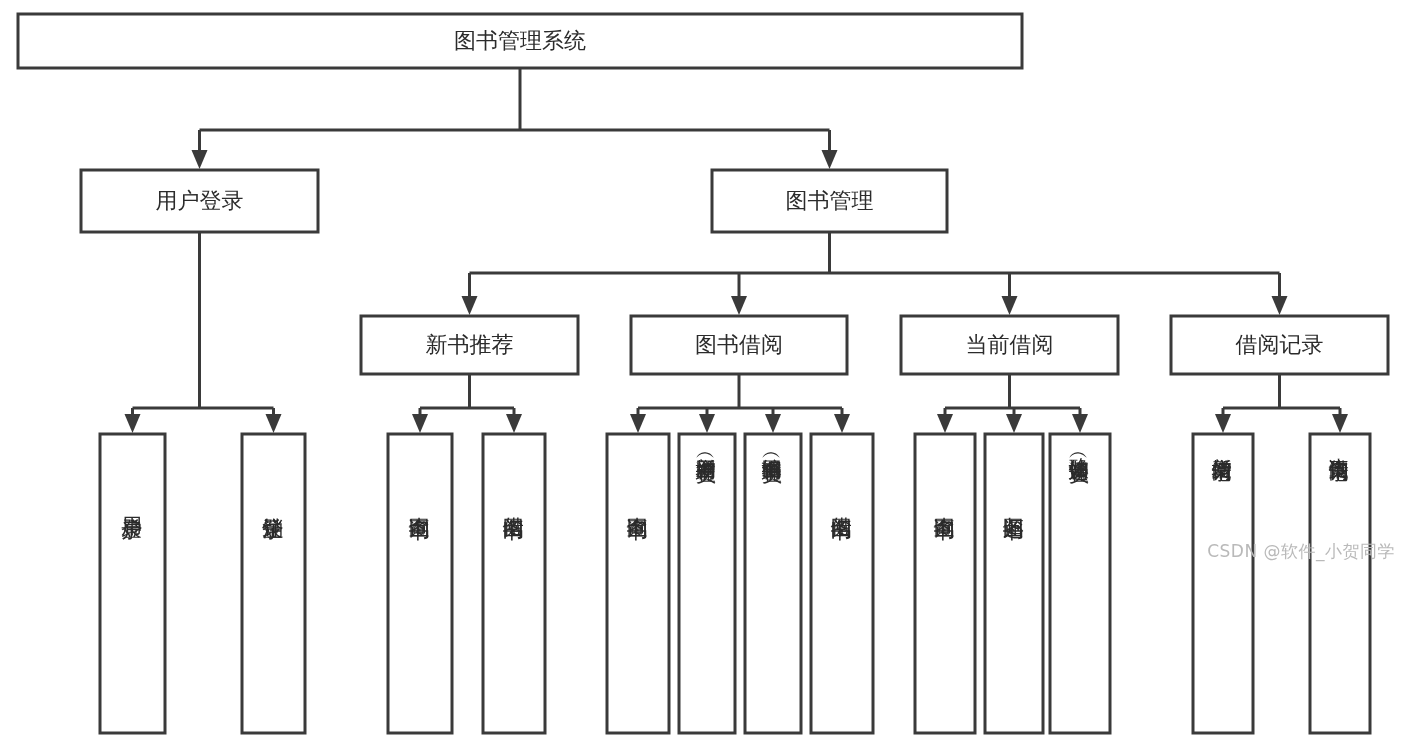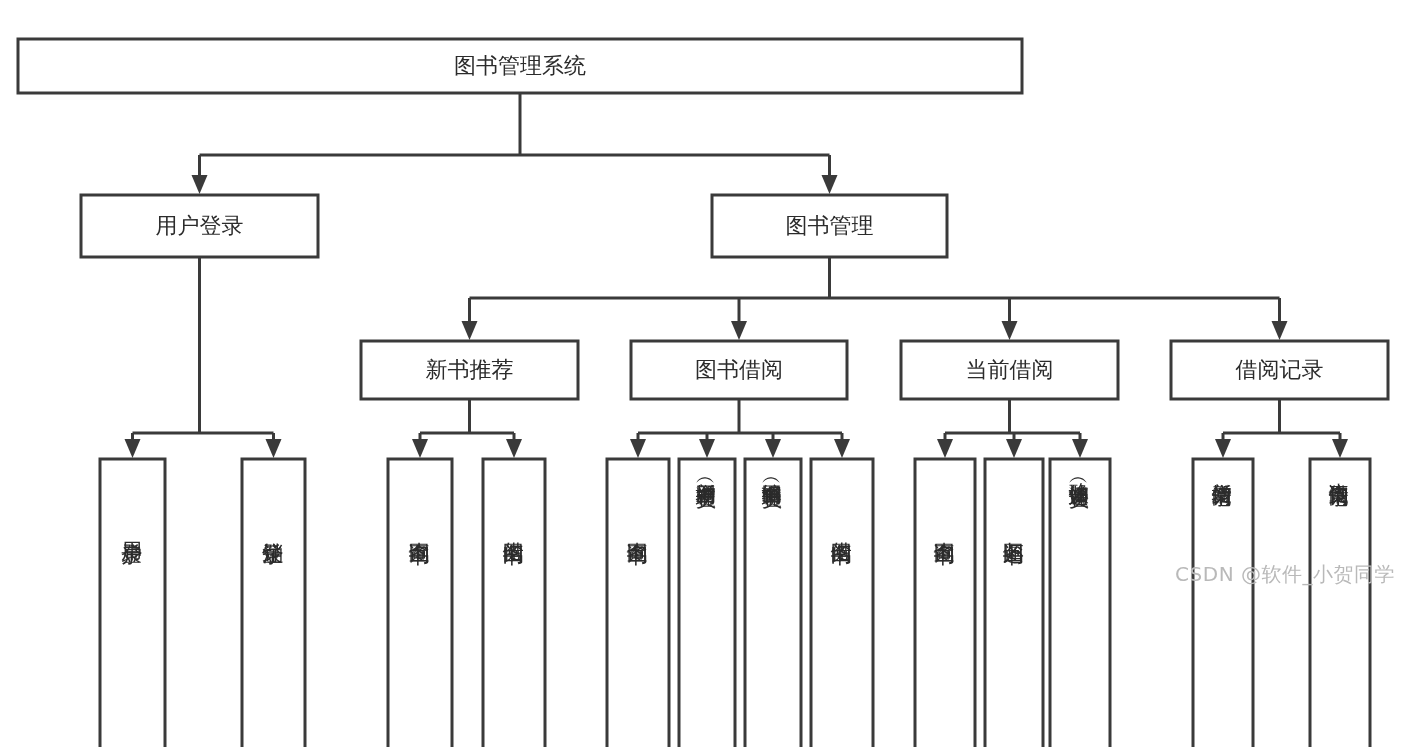--- a/index.html
+++ b/index.html
@@ -11,21 +11,20 @@
     width: 1405px;
     height: 747px;
     font-family: "DejaVu Sans", "Liberation Sans", sans-serif;
     overflow: hidden;
   }
   #diagram-root {
     position: relative;
     width: 1405px;
     height: 569px;
     background: #ffffff;
-    margin-top: 25px;
   }
   svg.canvas {
     position: absolute;
     left: 0;
     top: 0;
     width: 1405px;
     height: 747px;
     display: block;
   }
   .node-rect {
@@ -61,21 +60,21 @@
     text-align: start;
     white-space: nowrap;
     letter-spacing: 1px;
     pointer-events: none;
   }
   .watermark {
     position: absolute;
     right: 10px;
     bottom: 6px;
     font-family: "DejaVu Sans", "Liberation Sans", sans-serif;
-    font-size: 20px;
+    font-size: 17px;
     color: #b9b9b9;
     letter-spacing: 0.5px;
     white-space: nowrap;
   }
 </style>
 </head>
 <body>
 
 <div id="diagram-root">
 

